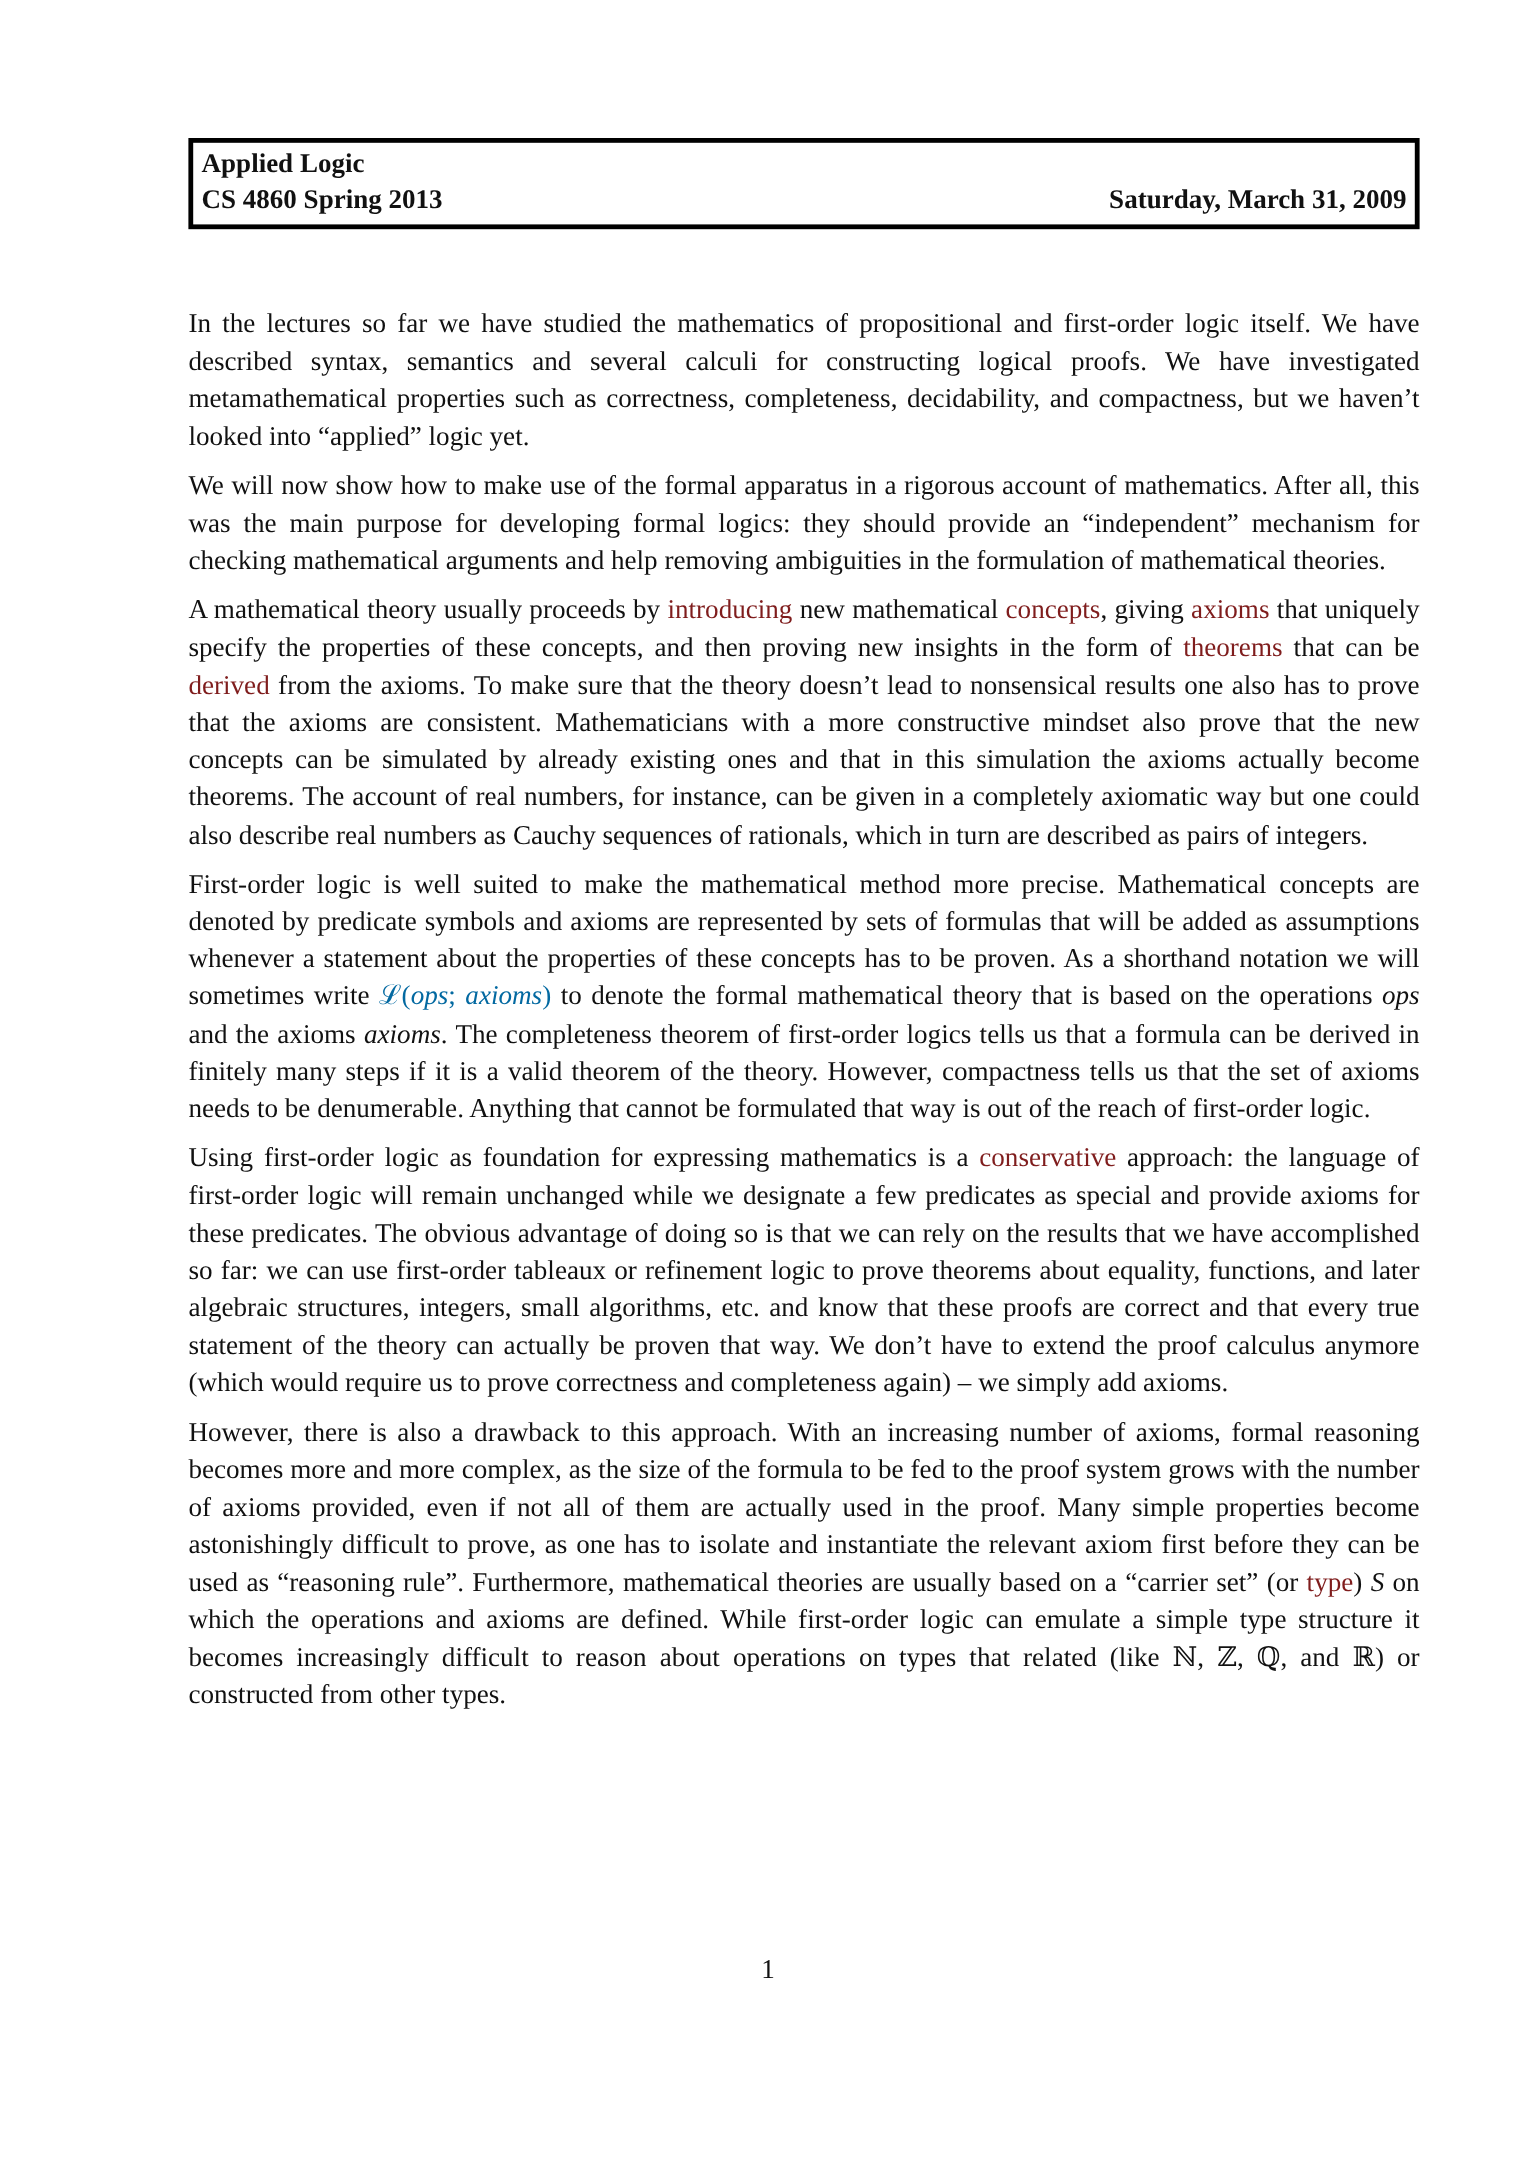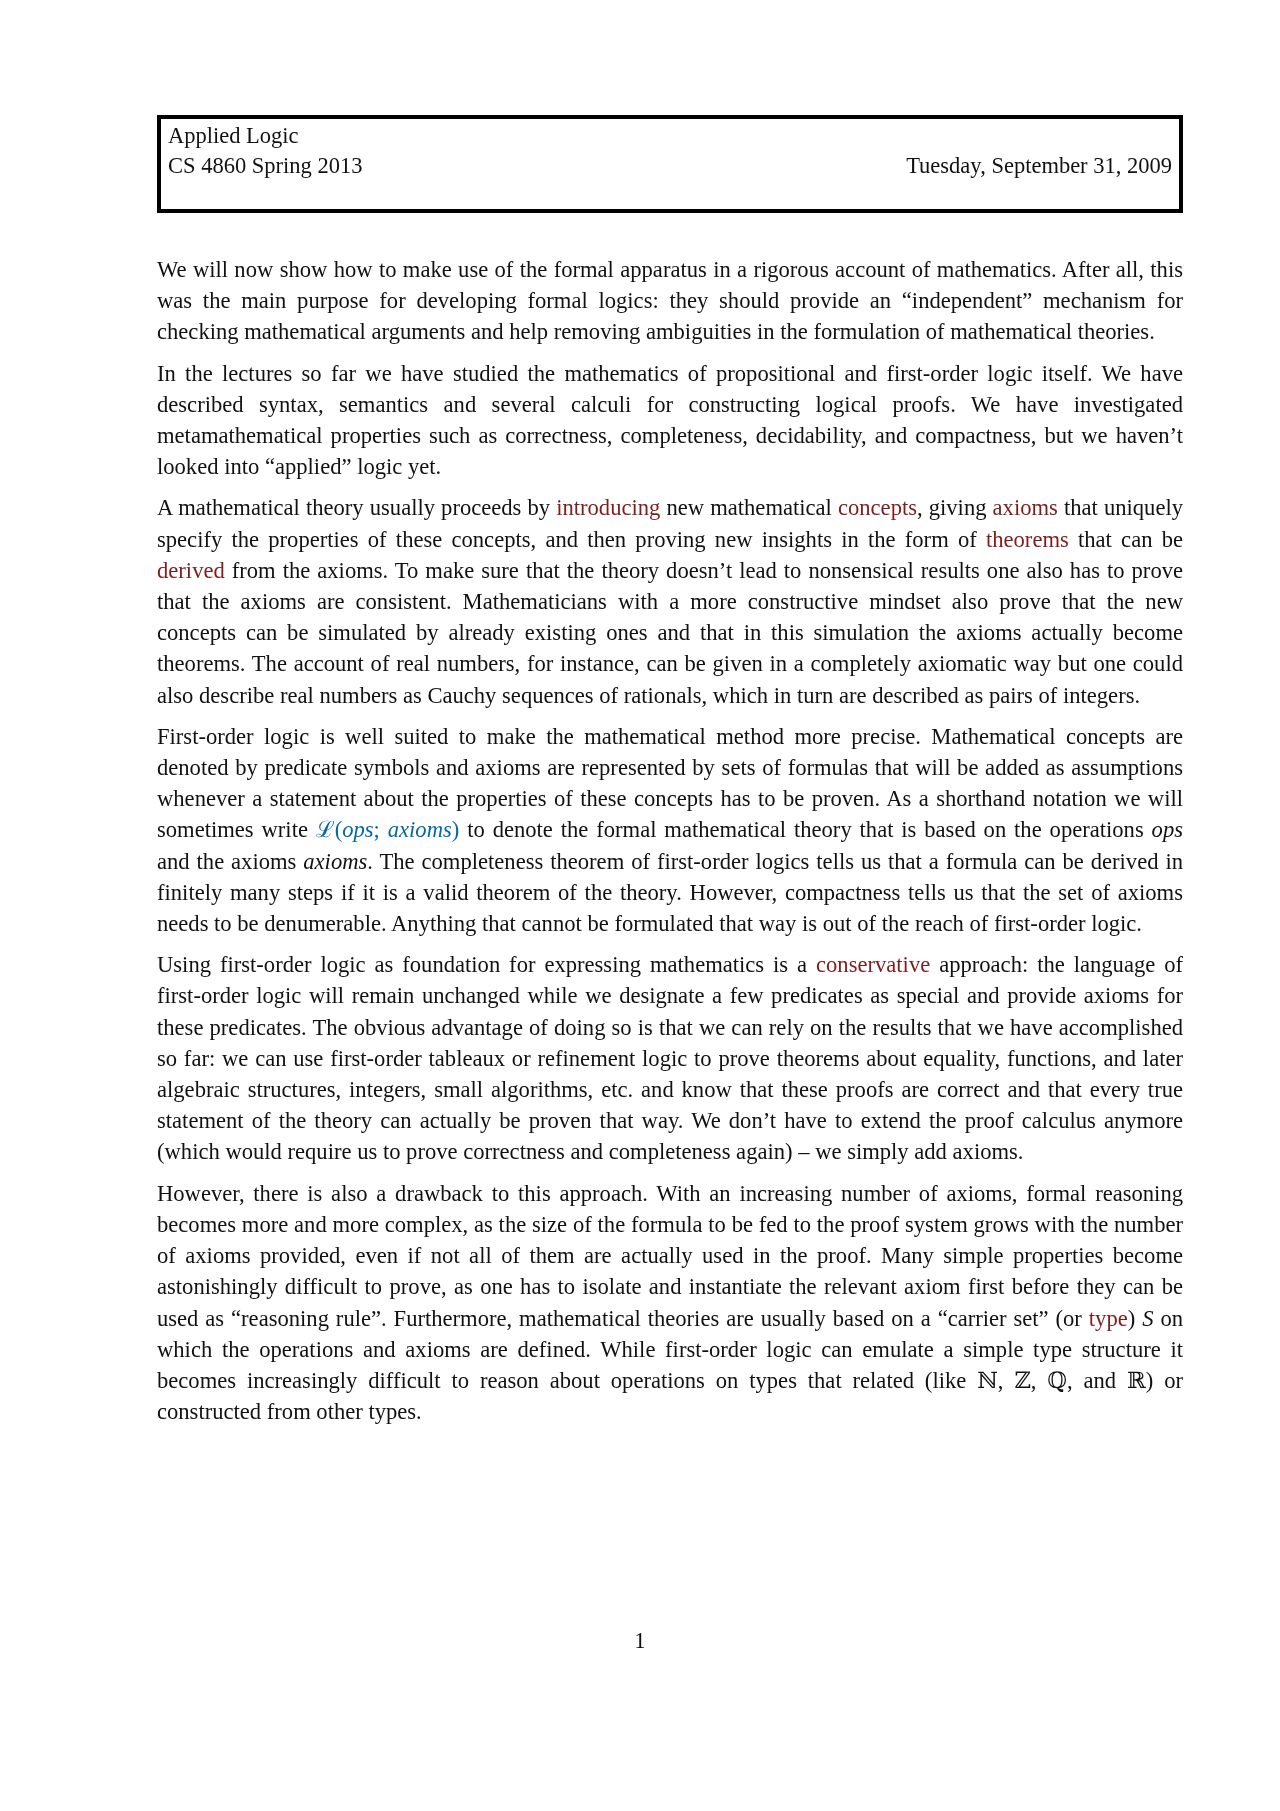--- a/index.html
+++ b/index.html
@@ -2,23 +2,23 @@
 <html><head>
   <meta charset="utf-8">
   <style>
     html, body { margin: 0; padding: 0; background: #ffffff; }
     body {
       width: 1280px; height: 1811px; position: relative; overflow: hidden;
       font-family: "Liberation Serif", "DejaVu Serif", serif;
       color: #111111;
     }
     .header-box {
-      position: absolute; left: 157px; top: 115px; width: 1026px; height: 98px;
+      position: absolute; left: 157px; top: 115px; width: 1026px; height: 76px;
       box-sizing: border-box; border: 4px solid #000; padding: 2px 7px 0 7px;
-      font-weight: normal; font-size: 22.5px; line-height: 30px;
+      font-weight: bold; font-size: 22.5px; line-height: 30px;
     }
     .header-row { display: flex; justify-content: space-between; }
     .body-text {
       position: absolute; left: 157px; top: 254px; width: 1026px;
       font-size: 22.6px; line-height: 31.2px; text-align: justify;
     }
     .body-text p { margin: 0 0 10px 0; }
     .body-text p.gap { margin-top: 4px; }
     .link { color: #7f1d1d; }
     .formula { color: #0369a1; }
@@ -30,28 +30,28 @@
   </style>
 </head>
 <body>
 
 <div class="header-box">
   <div class="header-row">
     <span>Applied Logic</span>
   </div>
   <div class="header-row">
     <span>CS 4860 Spring 2013</span>
-    <span>Tuesday, September 31, 2009</span>
+    <span>Saturday, March 31, 2009</span>
   </div>
 </div>
 
 <div class="body-text">
+  <p>In the lectures so far we have studied the mathematics of propositional and first-order logic itself. We have described syntax, semantics and several calculi for constructing logical proofs. We have investigated metamathematical properties such as correctness, completeness, decidability, and compactness, but we haven’t looked into “applied” logic yet.</p>
+
   <p>We will now show how to make use of the formal apparatus in a rigorous account of mathematics. After all, this was the main purpose for developing formal logics: they should provide an “independent” mechanism for checking mathematical arguments and help removing ambiguities in the formulation of mathematical theories.</p>
-
-  <p>In the lectures so far we have studied the mathematics of propositional and first-order logic itself. We have described syntax, semantics and several calculi for constructing logical proofs. We have investigated metamathematical properties such as correctness, completeness, decidability, and compactness, but we haven’t looked into “applied” logic yet.</p>
 
   <p><span>A mathematical theory usually proceeds by </span><span class="link">introducing</span><span> new mathematical </span><span class="link">concepts</span><span>, giving </span><span class="link">axioms</span><span> that uniquely specify the properties of these concepts, and then proving new insights in the form of </span><span class="link">theorems</span><span> that can be </span><span class="link">derived</span><span> from the axioms. To make sure that the theory doesn’t lead to nonsensical results one also has to prove that the axioms are consistent. Mathematicians with a more constructive mindset also prove that the new concepts can be simulated by already existing ones and that in this simulation the axioms actually become theorems. The account of real numbers, for instance, can be given in a completely axiomatic way but one could also describe real numbers as Cauchy sequences of rationals, which in turn are described as pairs of integers.</span></p>
 
   <p><span>First-order logic is well suited to make the mathematical method more precise. Mathematical concepts are denoted by predicate symbols and axioms are represented by sets of formulas that will be added as assumptions whenever a statement about the properties of these concepts has to be proven. As a shorthand notation we will sometimes write </span><span class="formula"><span>ℒ</span><span>(</span><span class="it">ops</span><span>; </span><span class="it">axioms</span><span>)</span></span><span> to denote the formal mathematical theory that is based on the operations </span><span class="it">ops</span><span> and the axioms </span><span class="it">axioms</span><span>. The completeness theorem of first-order logics tells us that a formula can be derived in finitely many steps if it is a valid theorem of the theory. However, compactness tells us that the set of axioms needs to be denumerable. Anything that cannot be formulated that way is out of the reach of first-order logic.</span></p>
 
   <p class="gap"><span>Using first-order logic as foundation for expressing mathematics is a </span><span class="link">conservative</span><span> approach: the language of first-order logic will remain unchanged while we designate a few predicates as special and provide axioms for these predicates. The obvious advantage of doing so is that we can rely on the results that we have accomplished so far: we can use first-order tableaux or refinement logic to prove theorems about equality, functions, and later algebraic structures, integers, small algorithms, etc. and know that these proofs are correct and that every true statement of the theory can actually be proven that way. We don’t have to extend the proof calculus anymore (which would require us to prove correctness and completeness again) – we simply add axioms.</span></p>
 
   <p><span>However, there is also a drawback to this approach. With an increasing number of axioms, formal reasoning becomes more and more complex, as the size of the formula to be fed to the proof system grows with the number of axioms provided, even if not all of them are actually used in the proof. Many simple properties become astonishingly difficult to prove, as one has to isolate and instantiate the relevant axiom first before they can be used as “reasoning rule”. Furthermore, mathematical theories are usually based on a “carrier set” (or </span><span class="link">type</span><span>) </span><span class="it">S</span><span> on which the operations and axioms are defined. While first-order logic can emulate a simple type structure it becomes increasingly difficult to reason about operations on types that related (like ℕ, ℤ, ℚ, and ℝ) or constructed from other types.</span></p>
 </div>
 

